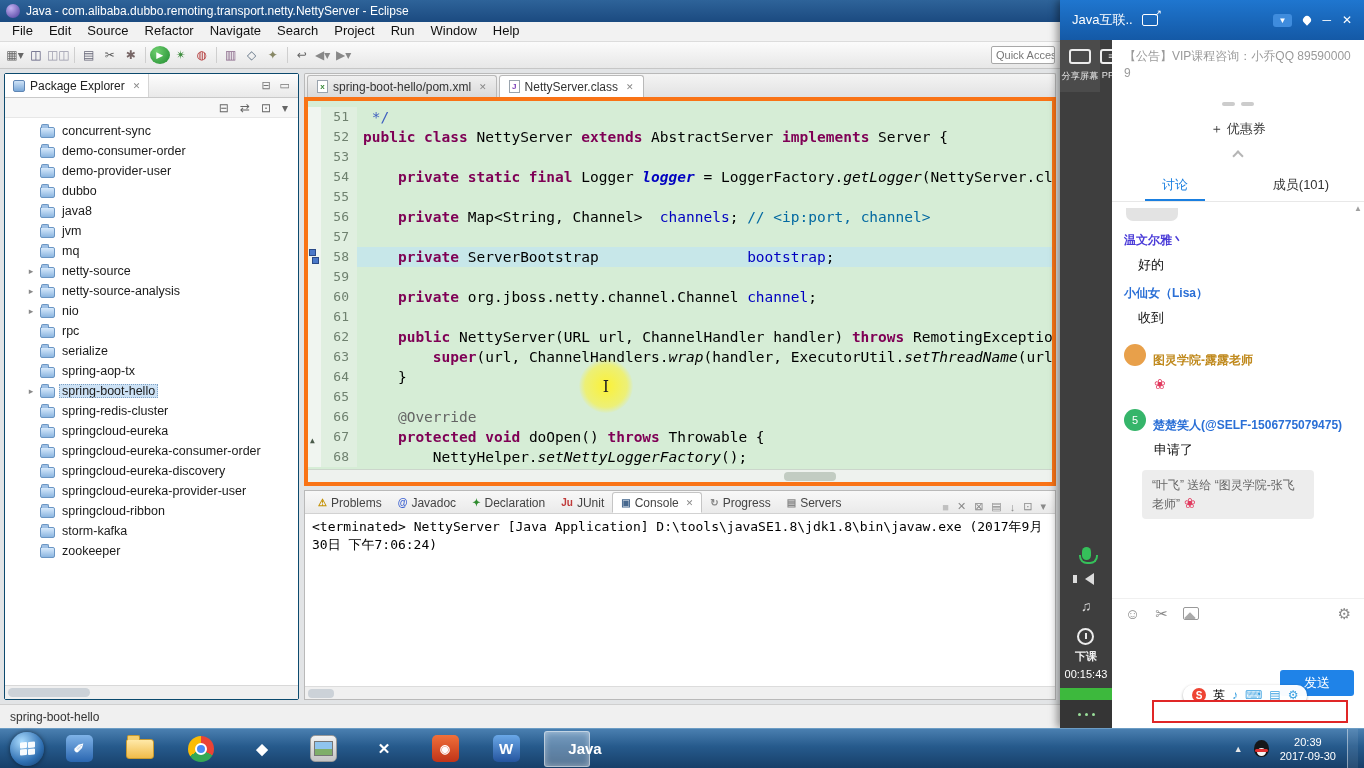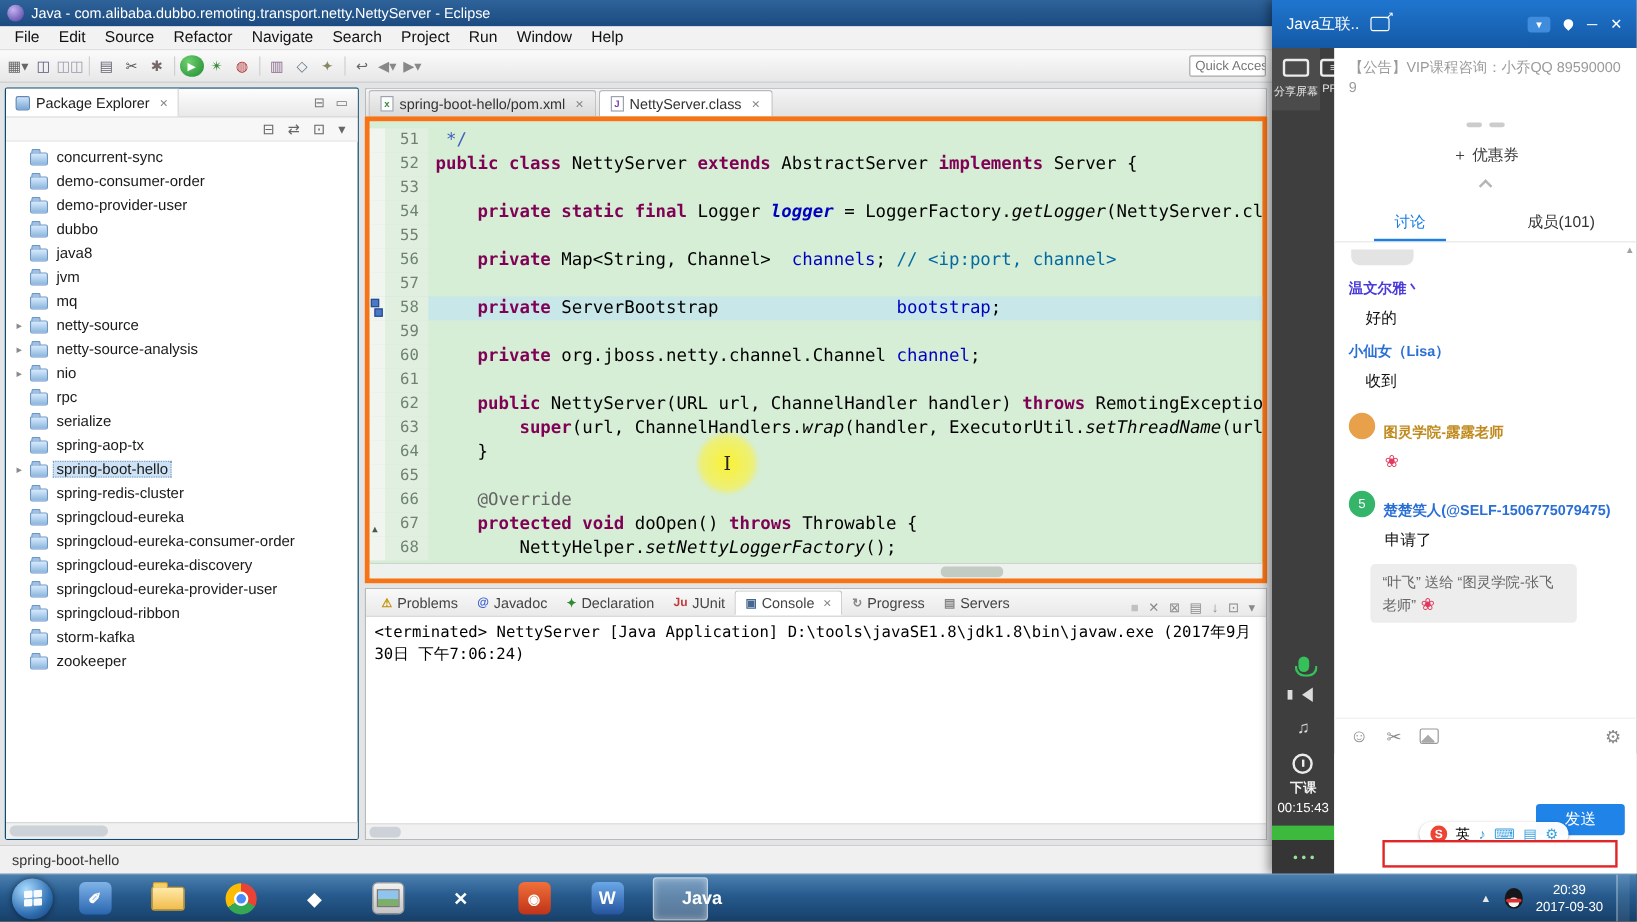--- a/index.html
+++ b/index.html
@@ -25,21 +25,21 @@
 
   
   .pkg { width:295px; flex:none; display:flex; flex-direction:column; border:1px solid #0c4a6e; background:#fff; border-radius:2px; min-height:0; }
   .pkg-head { height:24px; background:linear-gradient(#fdfdfd,#e9e9e9); display:flex; align-items:center; border-bottom:1px solid #c9c9c9; font-size:12px; flex:none; }
   .pkg-tab { display:flex; gap:5px; align-items:center; padding:0 8px; height:100%; border-right:1px solid #d5d5d5; background:#fff; color:#222; }
   .pkg-ico { width:12px; height:12px; background:linear-gradient(#cfe3f7,#7aa8d8); border:1px solid #5f86b4; border-radius:2px; }
   .tab-x { color:#888; font-size:9px; margin-left:3px; }
   .head-btns { margin-left:auto; color:#777; display:flex; gap:9px; padding-right:8px; font-size:11px; }
   .pkg-toolbar { height:20px; display:flex; justify-content:flex-end; gap:11px; padding:0 10px; color:#666; font-size:12px; border-bottom:1px solid #e7e7e7; background:#f7f7f7; align-items:center; flex:none; }
   .pkg-tree { flex:1; overflow:hidden; padding-top:3px; font-size:12.5px; color:#1a1a1a; }
-  .tree-row { height:20px; display:flex; align-items:center; padding-left:6px; gap:4px; white-space:nowrap; }
+  .tree-row { height:20px; display:flex; align-items:center; padding-left:21px; gap:4px; white-space:nowrap; }
   .tw-arrow { width:10px; color:#8a8a8a; font-size:9px; text-align:center; flex:none; }
   .folder-ico { width:15px; height:11px; position:relative; background:linear-gradient(#d8eafc,#8cb6e0); border:1px solid #6b96c4; border-radius:1px 2px 2px 2px; flex:none; margin-top:2px; }
   .folder-ico:before { content:""; position:absolute; top:-4px; left:0px; width:6px; height:3px; background:#9fc0e4; border:1px solid #6b96c4; border-bottom:none; border-radius:2px 2px 0 0; }
   .tree-label { padding:0 3px; }
   .tree-row.selected .tree-label { background:#cde2f5; outline:1px dotted #7fa2c6; outline-offset:-1px; }
   .pkg-hscroll { height:14px; background:#f0f0f0; border-top:1px solid #d8d8d8; position:relative; flex:none; }
   .pkg-hscroll .thumb { position:absolute; left:3px; top:2px; width:82px; height:9px; background:#ccd2d8; border-radius:5px; }
 
   
   .editor-zone { flex:1; display:flex; flex-direction:column; min-width:0; min-height:0; }

